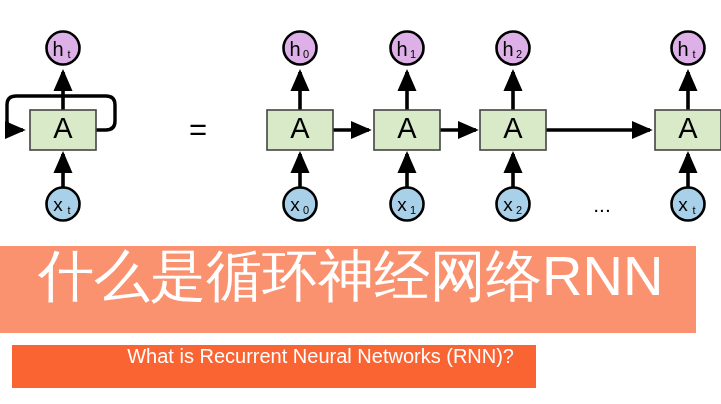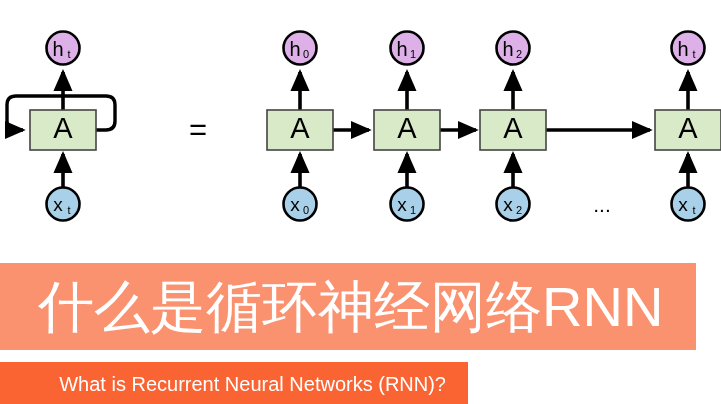--- a/index.html
+++ b/index.html
@@ -23,45 +23,43 @@
   #diagram {
     position: absolute;
     left: 0;
     top: 0;
     width: 721px;
     height: 245px;
   }
   .banner {
     position: absolute;
     display: flex;
-    align-items: center;
     box-sizing: border-box;
-    margin-top: 17px;
   }
   #title-cn-banner {
     left: 0px;
     top: 246px;
     width: 696px;
     height: 87px;
     background: #FA9270;
     padding-left: 38px;
   }
   #title-cn-text {
     color: #ffffff;
     font-family: "Liberation Sans", sans-serif;
     font-size: 56px;
     line-height: 60px;
     font-weight: 400;
     letter-spacing: 0px;
     white-space: nowrap;
   }
   #title-en-banner {
-    left: 0px;
+    left: 12px;
     top: 345px;
-    width: 468px;
+    width: 524px;
     height: 43px;
     background: #FA6432;
     justify-content: flex-end;
     padding-right: 22px;
   }
   #title-en-text {
     color: #ffffff;
     font-family: "Liberation Sans", sans-serif;
     font-size: 20px;
     line-height: 22px;

